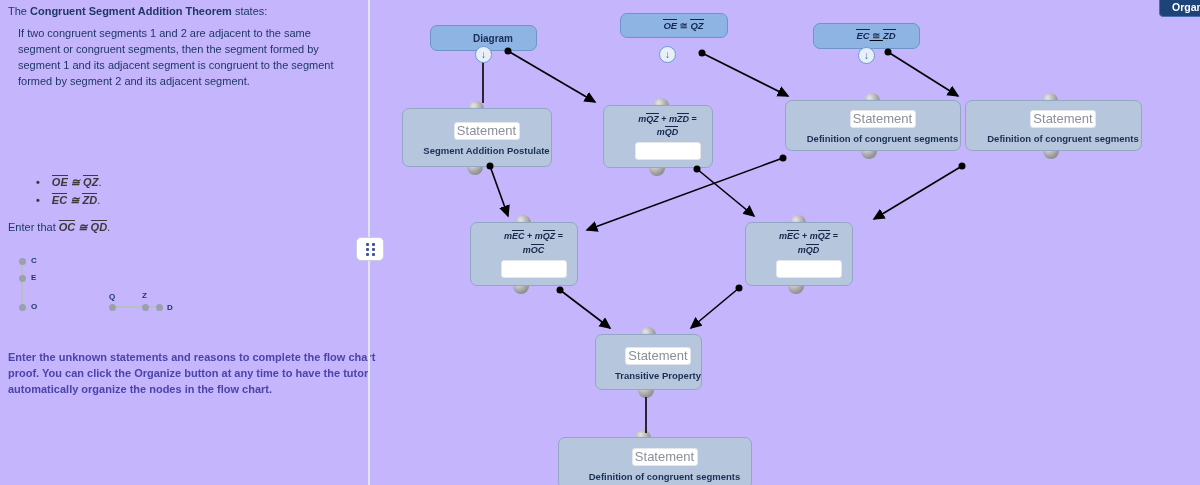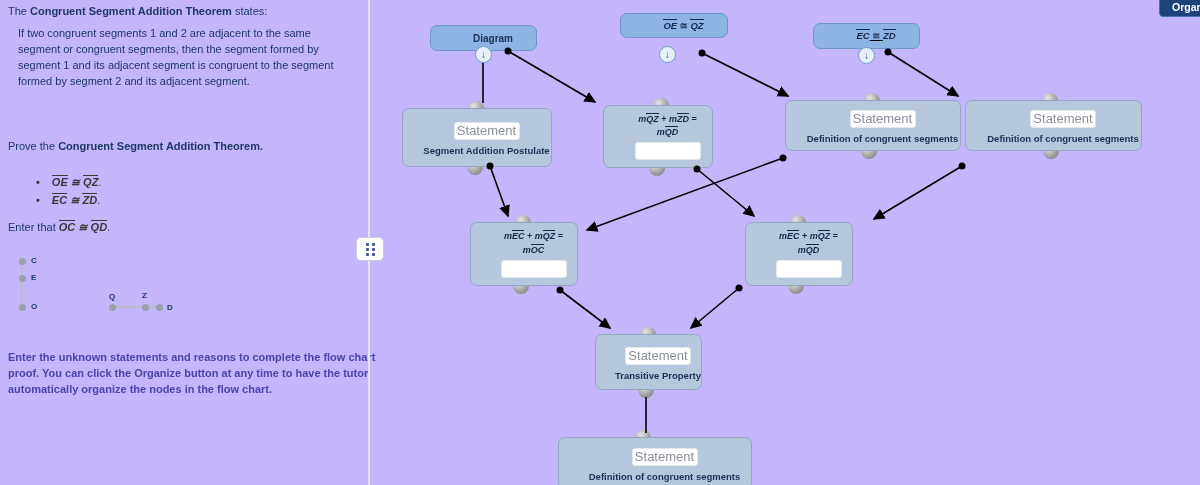--- a/index.html
+++ b/index.html
@@ -52,23 +52,20 @@
 <body>
 
 <div class="page">
 
   <div class="lp" style="left:8px;top:4px;width:350px;">
     <span>The </span><b>Congruent Segment Addition Theorem</b><span> states:</span>
   </div>
 
   <div class="lp" style="left:18px;top:26px;width:332px;">If two congruent segments 1 and 2 are adjacent to the same segment or congruent segments, then the segment formed by segment 1 and its adjacent segment is congruent to the segment formed by segment 2 and its adjacent segment.</div>
 
-  <div class="lp" style="left:8px;top:139px;">
-    <span>Prove the </span><b>Congruent Segment Addition Theorem.</b>
-  </div>
 
 
   <div class="lp lp-math" style="left:36px;top:175px;">
     <span class="bullet">•</span><span><span class="mt-seg">OE</span><span class="mt-op"> ≅ </span><span class="mt-seg">QZ</span><span class="mt-plain">.</span></span>
   </div>
   <div class="lp lp-math" style="left:36px;top:193px;">
     <span class="bullet">•</span><span><span class="mt-seg">EC</span><span class="mt-op"> ≅ </span><span class="mt-seg">ZD</span><span class="mt-plain">.</span></span>
   </div>
 
   <div class="lp" style="left:8px;top:220px;">

